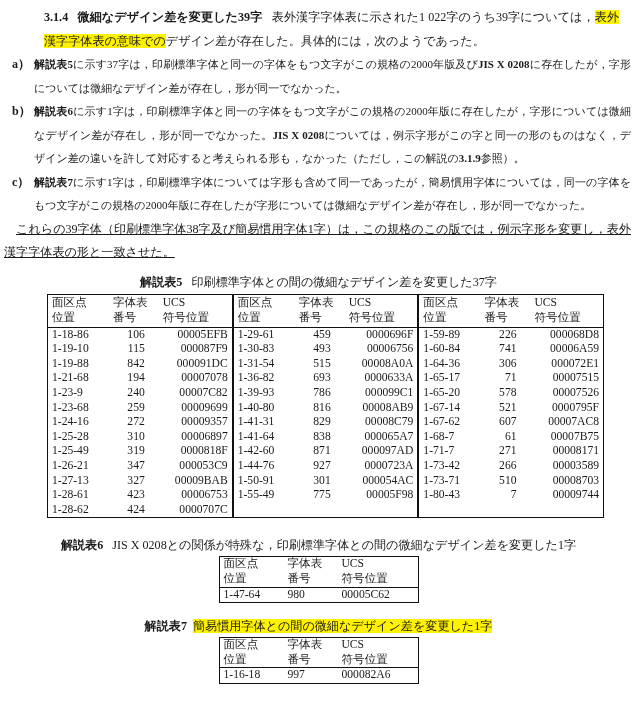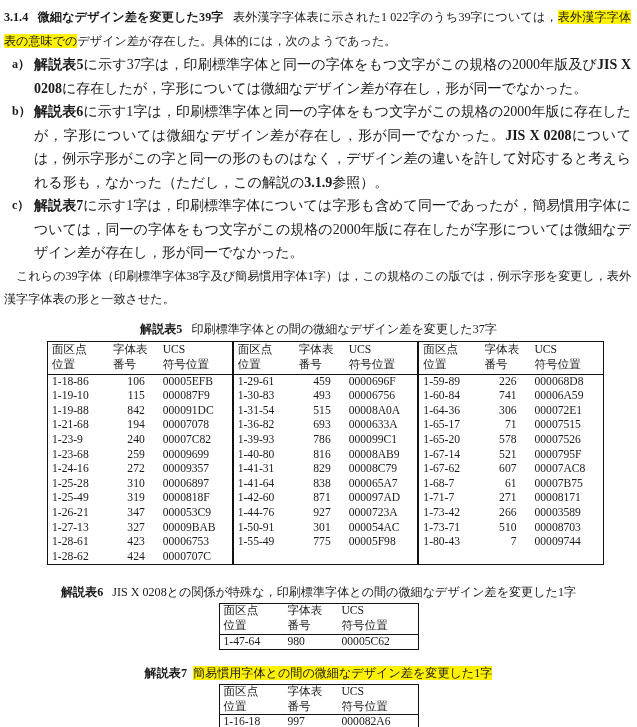--- a/index.html
+++ b/index.html
@@ -25,49 +25,51 @@
 
   
   .para {
     font-size: 12.1px;
     line-height: 23.5px;
     text-align: justify;
     text-justify: inter-ideograph;
     margin: 0;
   }
   .sec-head {
-    padding: 6px 6px 0 4px;
+    padding: 6px 18px 0 4px;
+    margin-left: 40px;
   }
   .b { font-weight: bold; }
   .hl { background: #fff200; }
 
   .list-item {
     display: flex;
     align-items: flex-start;
     padding: 0 6px 0 4px;
   }
   .list-marker {
     flex: 0 0 30px;
     font-weight: bold;
     font-size: 12.1px;
     line-height: 23.5px;
     text-align: left;
     padding-left: 8px;
     box-sizing: border-box;
   }
   .list-body {
     flex: 1 1 auto;
-    font-size: 14px;
+    font-size: 11px;
     line-height: 23.5px;
     text-align: justify;
     text-justify: inter-ideograph;
   }
   .closing {
     padding: 0 6px 0 4px;
     text-indent: 12px;
+    text-decoration: underline;
   }
 
   
   .caption {
     text-align: center;
     font-size: 12.1px;
     line-height: 18px;
     font-weight: bold;
     margin: 0;
   }
@@ -105,21 +107,21 @@
   }
   .tbl thead tr.hdr-bottom th {
     border-bottom: 1.4px solid #111;
     padding-bottom: 1px;
   }
   .col-a { width: 56px; }
   .col-b { width: 46px; text-align: right; margin-top: 46px; }
   .col-c { width: 72px; margin-top: 33px; }
   .tbl tbody td.c-a { text-align: left; padding-left: 4px; margin-left: 12px; }
   .tbl tbody td.c-b { text-align: right; padding-right: 14px; }
-  .tbl tbody td.c-c { text-align: left; }
+  .tbl tbody td.c-c { text-align: right; }
   .tbl thead th.h-b { text-align: left; padding-left: 8px;}
   .tbl tbody tr td { height: 14.6px; }
   .filler td { height: 14.6px; }
 
   
   .small-wrap {
     display: flex;
     justify-content: center;
     margin-top: 2px;
   }

